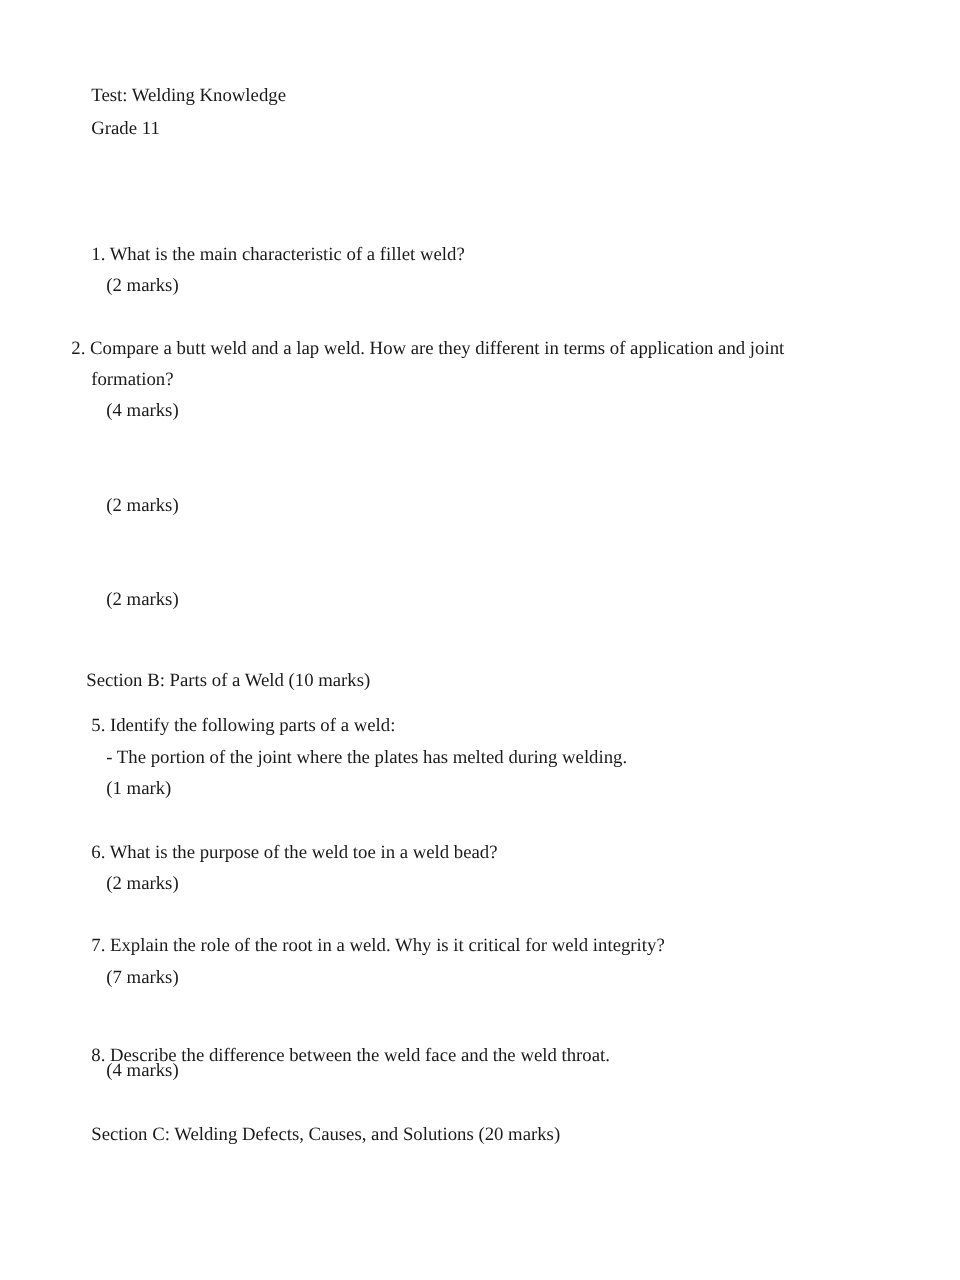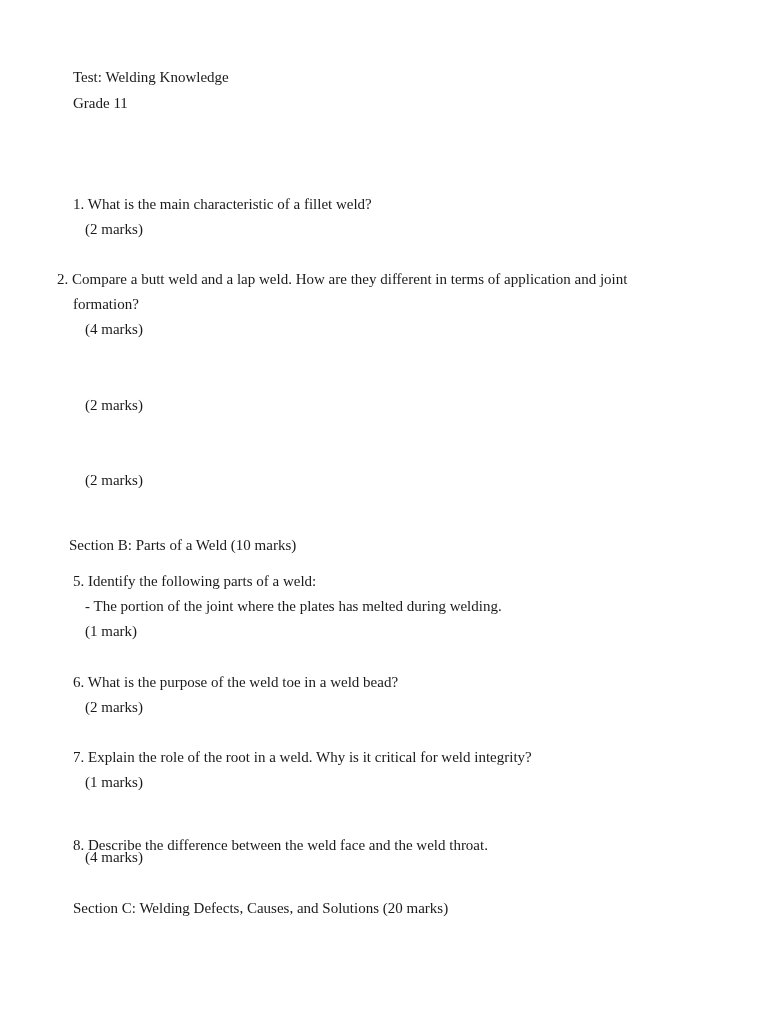--- a/index.html
+++ b/index.html
@@ -52,20 +52,20 @@
   <div class="line" style="left:69px; top:521px;margin-top:15px;"> Section B: Parts of a Weld (10 marks)</div>
 
   <div class="line" style="left:73px; top:572px;">5. Identify the following parts of a weld:</div>
   <div class="line" style="left:85px; top:597px;">- The portion of the joint where the plates has melted during welding.</div>
   <div class="line" style="left:85px; top:622px;">(1 mark)</div>
 
   <div class="line" style="left:73px; top:673px;">6. What is the purpose of the weld toe in a weld bead?</div>
   <div class="line" style="left:85px; top:698px;">(2 marks)</div>
 
   <div class="line" style="left:73px; top:748px;">7. Explain the role of the root in a weld. Why is it critical for weld integrity?</div>
-  <div class="line" style="left:85px; top:773px;">(1 marks)</div>
+  <div class="line" style="left:85px; top:773px;">(7 marks)</div>
 
   <div class="line" style="left:73px; top:823px;margin-top:13px;">8. Describe the difference between the weld face and the weld throat.</div>
   <div class="line" style="left:85px; top:848px;">(4 marks)</div>
 
   <div class="line" style="left:73px; top:899px;"> Section C: Welding Defects, Causes, and Solutions (20 marks)</div>
 
 </div>
 
 </body></html>

